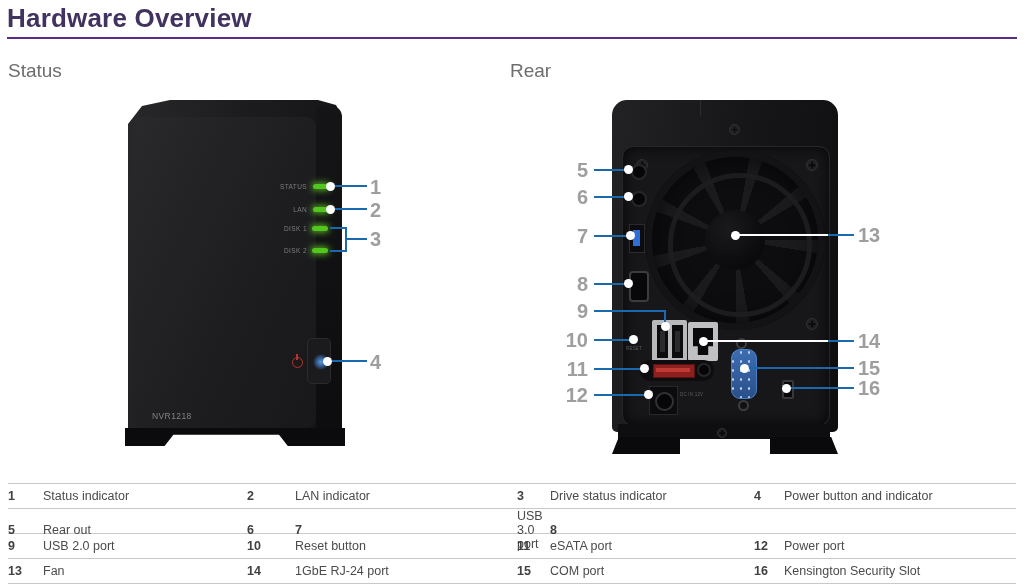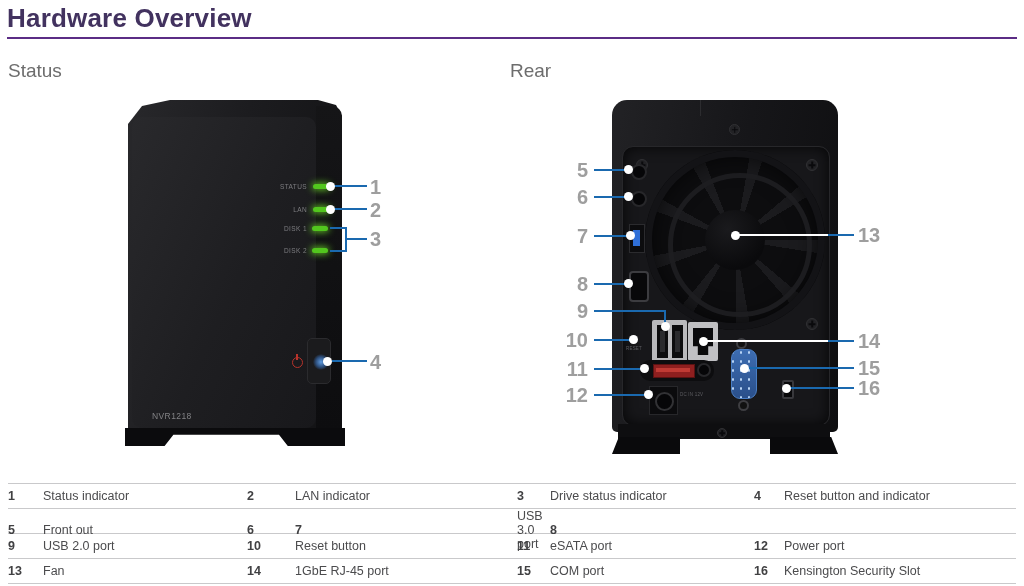--- a/index.html
+++ b/index.html
@@ -218,45 +218,45 @@
 
   <div class="legend">
     <div class="legend-row">
       <div class="legend-num">1</div>
       <div>Status indicator</div>
       <div class="legend-num">2</div>
       <div>LAN indicator</div>
       <div class="legend-num">3</div>
       <div>Drive status indicator</div>
       <div class="legend-num">4</div>
-      <div>Reset button and indicator</div>
+      <div>Power button and indicator</div>
     </div>
     <div class="legend-row">
       <div class="legend-num">5</div>
-      <div>Front out</div>
+      <div>Rear out</div>
       <div class="legend-num">6</div>
       <div class="legend-num">7</div>
       <div>USB 3.0 port</div>
       <div class="legend-num">8</div>
     </div>
     <div class="legend-row">
       <div class="legend-num">9</div>
       <div>USB 2.0 port</div>
       <div class="legend-num">10</div>
       <div>Reset button</div>
       <div class="legend-num">11</div>
       <div>eSATA port</div>
       <div class="legend-num">12</div>
       <div>Power port</div>
     </div>
     <div class="legend-row">
       <div class="legend-num">13</div>
       <div>Fan</div>
       <div class="legend-num">14</div>
-      <div>1GbE RJ-45 port</div>
+      <div>1GbE RJ-24 port</div>
       <div class="legend-num">15</div>
       <div>COM port</div>
       <div class="legend-num">16</div>
       <div>Kensington Security Slot</div>
     </div>
   </div>
 
 </div>
 
 </body></html>

